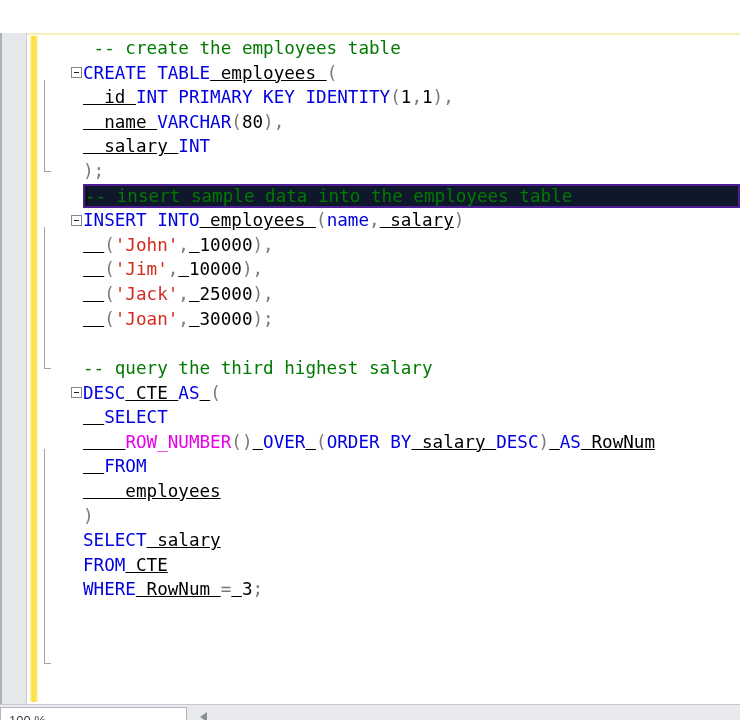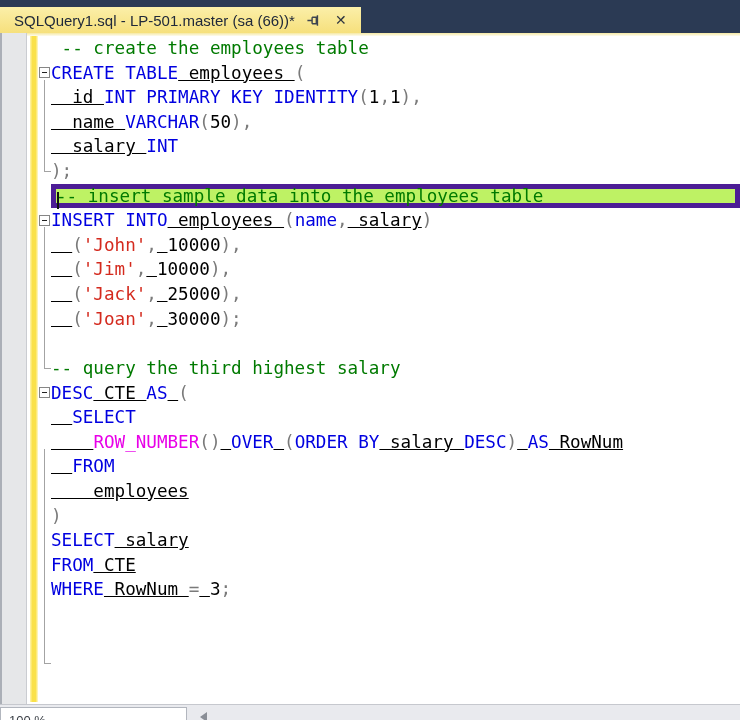--- a/index.html
+++ b/index.html
@@ -18,25 +18,25 @@
             background:linear-gradient(180deg,#F6E9A2,#FDFBEF);}
 
   
   .edge-strip{position:absolute;left:0;top:33px;bottom:0;width:2px;background:#ABAFB7;}
   .gutter{position:absolute;left:2px;top:33px;bottom:0;width:24px;background:#E6E7E9;
           border-right:1px solid #CACCD1;}
   .change-bar{position:absolute;left:30px;top:36px;height:666px;width:8px;
               background:linear-gradient(90deg,#FFF4B0 0%,#FAE14A 30%,#FAE14A 70%,#FFF8D0 100%);}
 
   
-  .code-area{position:absolute;left:38px;top:36px;right:0;bottom:16px;background:transparent;}
+  .code-area{position:absolute;left:38px;top:36px;right:0;bottom:16px;background:transparent;padding-left:32px;}
   .line{display:flex;height:24.615px;box-sizing:border-box;}
   .fold-col{width:13px;flex:none;position:relative;}
   .codebox{flex:1;min-width:0;position:relative;display:flex;align-items:center;box-sizing:border-box;}
-  .line.current .codebox{border:5px solid #4c1d95;background:#bef264;}
+  .line.current .codebox{border:2px solid #4c1d95;background:#0f172a;}
   .caret{position:absolute;left:1px;top:3px;width:1.5px;height:17px;background:#101010;}
   .code{white-space:pre;font-family:"DejaVu Sans Mono", monospace;font-size:17.6px;line-height:24.615px;}
   .tk-kw{color:#0000E0;}
   .tk-com{color:#007A00;}
   .tk-str{color:#D42A1E;}
   .tk-op{color:#7A7A7A;}
   .tk-fn{color:#E800E8;}
   .tk-id{color:#000000;text-decoration:underline;}
   .tk-num{color:#000000;}
 
@@ -54,33 +54,20 @@
            padding:5px 0 0 8px;cursor:pointer;}
   .scroll-left{position:absolute;left:200px;top:7px;width:0;height:0;
                border-top:5px solid transparent;border-bottom:5px solid transparent;
                border-right:7px solid #8A8E96;}
 </style>
 </head>
 <body>
 
 <div class="screen">
 
-  <div class="tabbar">
-    <div class="tab">
-      <span class="tab-title">SQLQuery1.sql - LP-501.master (sa (66))*</span>
-      <span class="tab-icon">
-        <svg width="15" height="15" viewBox="0 0 16 16">
-          <path d="M1.5 8 H6 M6.5 4.5 v7 M6.5 4.5 h4.5 v7 H6.5 M12.2 2.5 v11" fill="none" stroke="#3D4450" stroke-width="1.5"></path>
-        </svg>
-      </span>
-      <span class="tab-icon">
-        <span class="close-glyph">✕</span>
-      </span>
-    </div>
-  </div>
   <div class="tab-glow"></div>
 
   <div class="edge-strip"></div>
   <div class="gutter"></div>
   <div class="change-bar"></div>
 
   <div class="code-area" id="code-area">
       <div class="line">
         <div class="fold-col"></div>
         <div class="codebox">
@@ -97,21 +84,21 @@
       </div>
       <div class="line">
         <div class="fold-col"></div>
         <div class="codebox">
           <span class="code"><span class="tk-id">  id </span><span class="tk-kw">INT PRIMARY KEY IDENTITY</span><span class="tk-op">(</span><span class="tk-num">1</span><span class="tk-op">,</span><span class="tk-num">1</span><span class="tk-op">),</span></span>
         </div>
       </div>
       <div class="line">
         <div class="fold-col"></div>
         <div class="codebox">
-          <span class="code"><span class="tk-id">  name </span><span class="tk-kw">VARCHAR</span><span class="tk-op">(</span><span class="tk-num">50</span><span class="tk-op">),</span></span>
+          <span class="code"><span class="tk-id">  name </span><span class="tk-kw">VARCHAR</span><span class="tk-op">(</span><span class="tk-num">80</span><span class="tk-op">),</span></span>
         </div>
       </div>
       <div class="line">
         <div class="fold-col"></div>
         <div class="codebox">
           <span class="code"><span class="tk-id">  salary </span><span class="tk-kw">INT</span></span>
         </div>
       </div>
       <div class="line">
         <div class="fold-col"></div>

